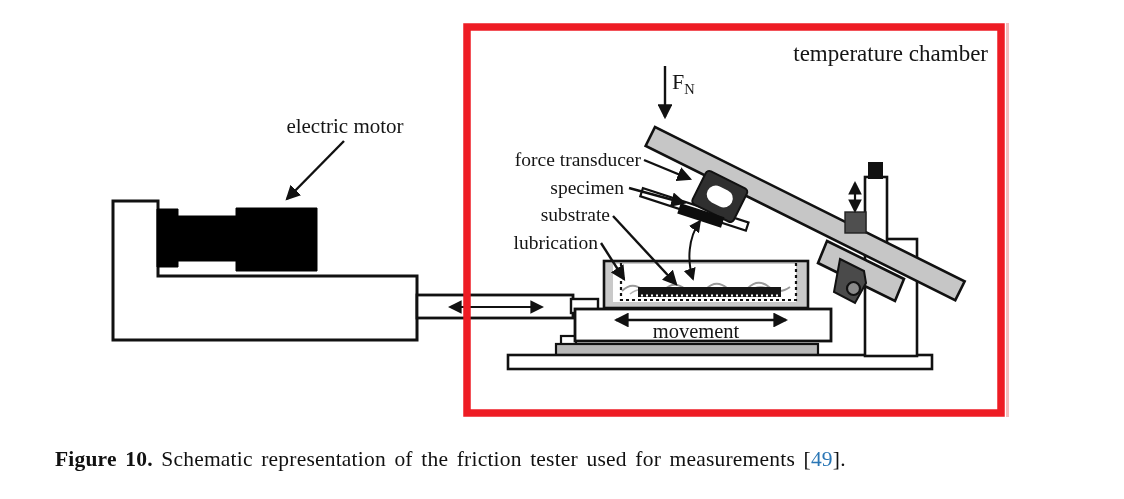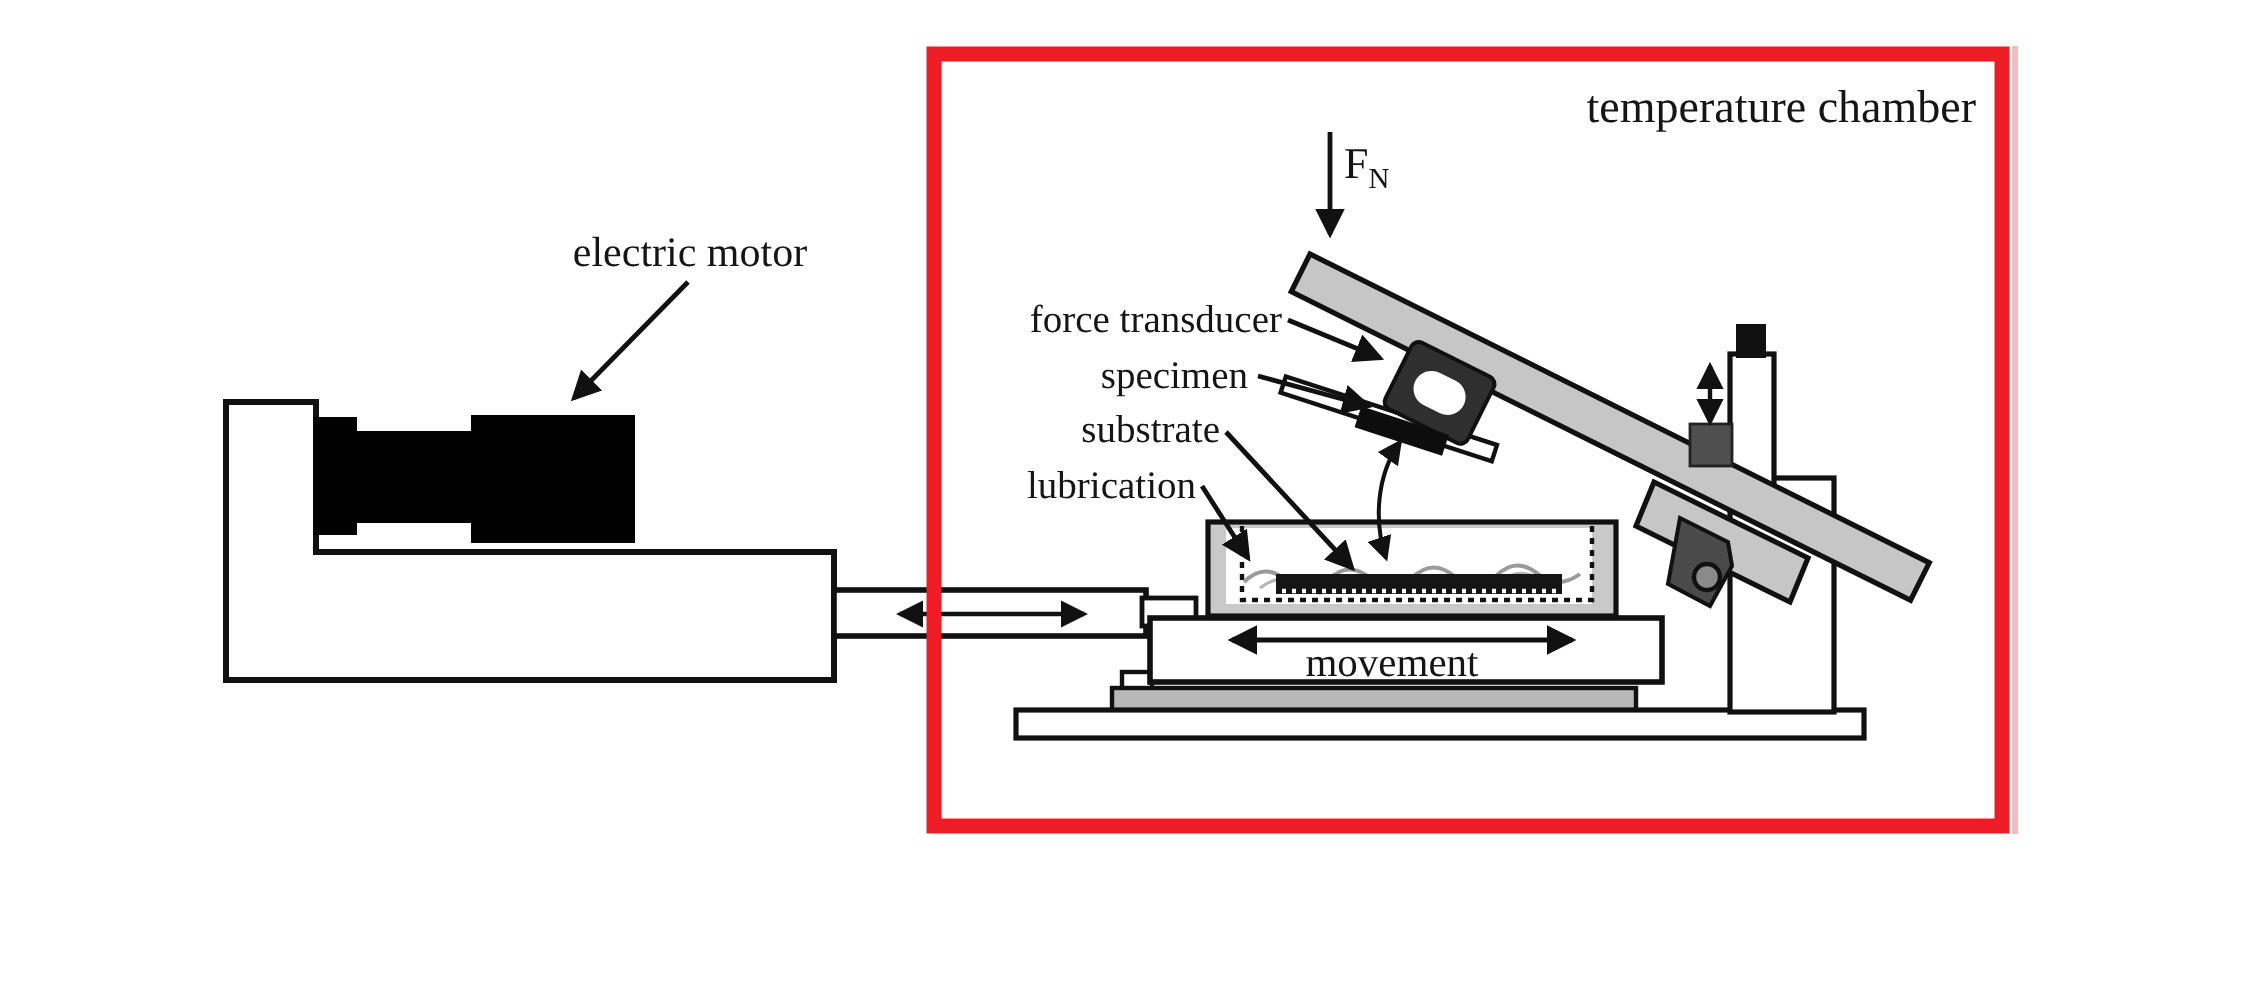--- a/index.html
+++ b/index.html
@@ -93,14 +93,17 @@
 
   <text x="598" y="249" font-size="19.5" text-anchor="end">lubrication</text>
   <line x1="601" y1="243" x2="624" y2="279" stroke="#111" stroke-width="2.4" marker-end="url(#ah)"></line>
 
   <path d="M700,221 C688,238 687,261 693,279" fill="none" stroke="#111" stroke-width="2" marker-start="url(#ah)" marker-end="url(#ah)"></path>
 
   <line x1="616" y1="320" x2="786" y2="320" stroke="#111" stroke-width="2.4" marker-start="url(#ah)" marker-end="url(#ah)"></line>
   <text x="696" y="338" font-size="20.5" text-anchor="middle">movement</text>
 </svg>
 
+<div id="caption">
+  <span class="cap-label">Figure 10.</span><span> Schematic representation of the friction tester used for measurements </span><span>[</span><span class="ref-link">49</span><span>].</span>
+</div>
 
 </div>
 
 </body></html>

